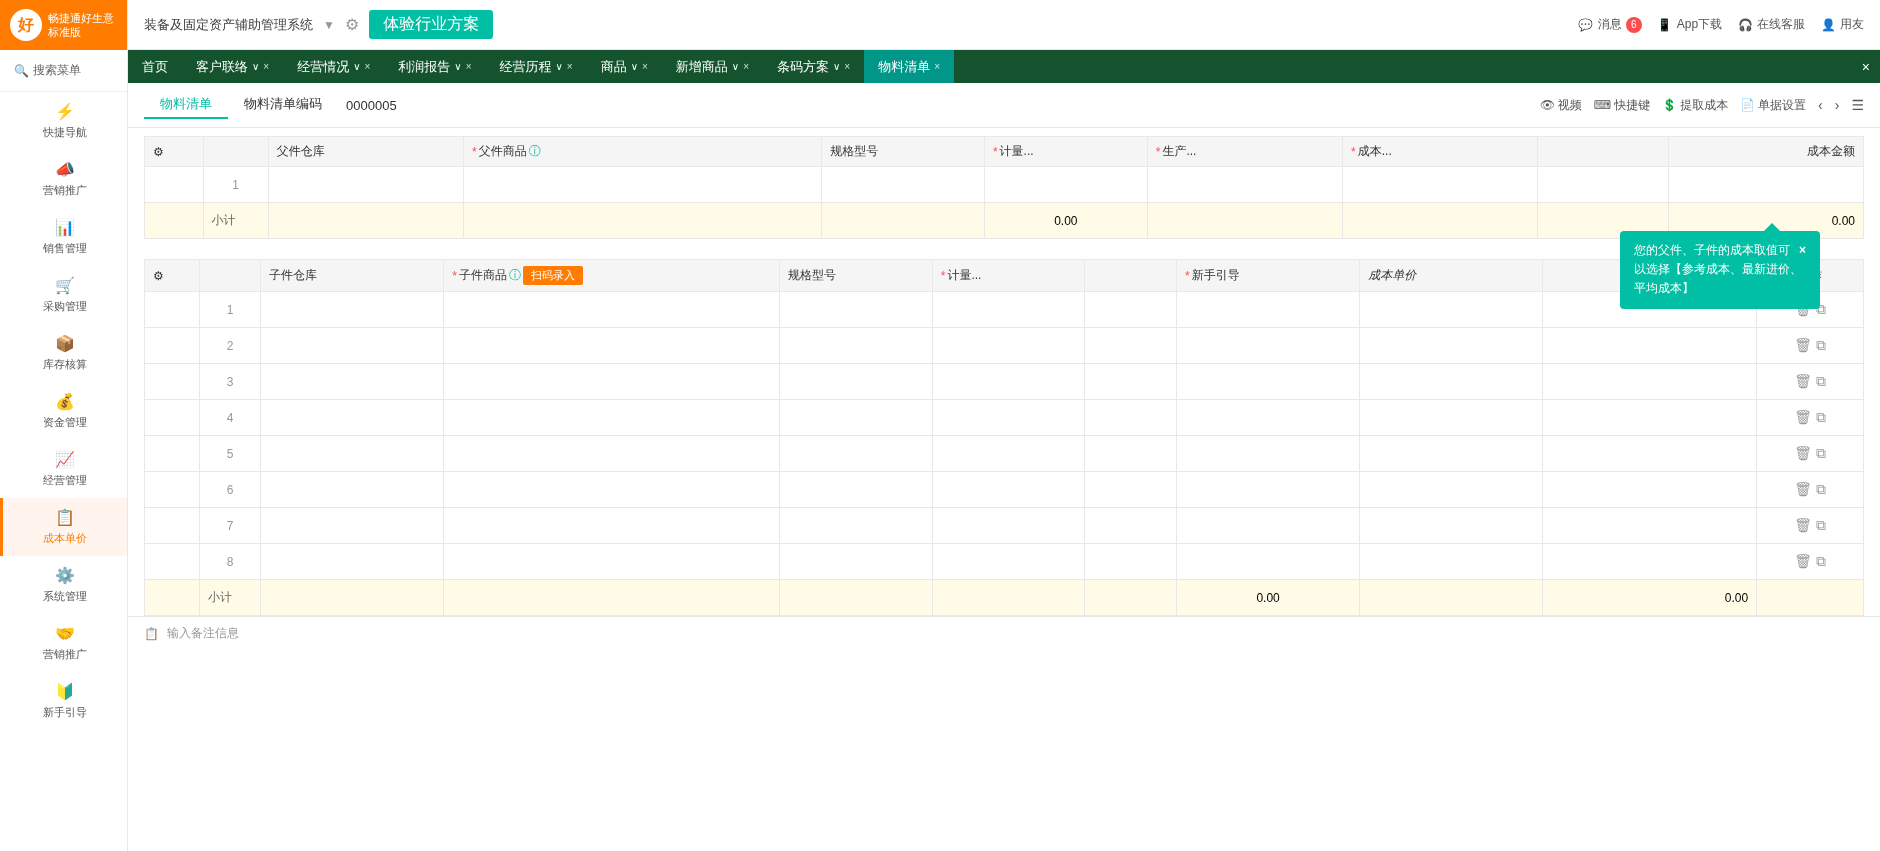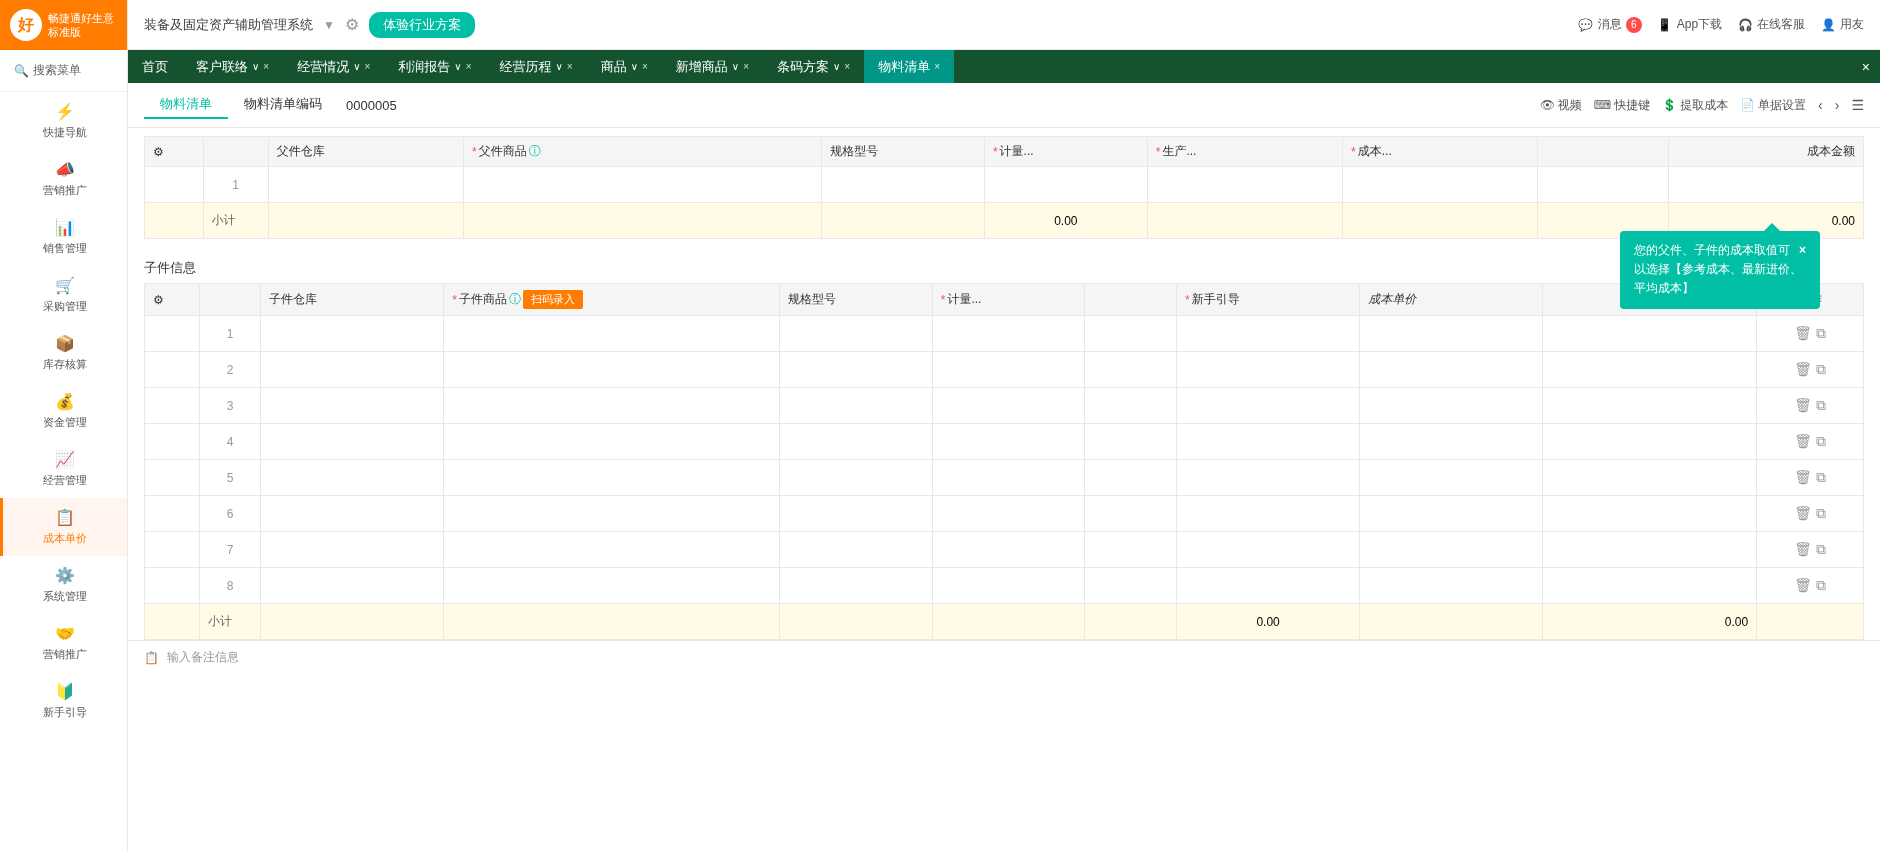--- a/index.html
+++ b/index.html
@@ -281,21 +281,21 @@
   </nav>
 </div>
 
 <div class="main">
 
   <div class="top-header">
     <div style="display:flex;align-items:center;gap:10px;">
       <span class="system-title">装备及固定资产辅助管理系统</span>
       <span style="color:#999;cursor:pointer;">▼</span>
       <span style="color:#999;cursor:pointer;font-size:16px;">⚙</span>
-      <button style="background:#00bfa5;color:#fff;border:none;padding:4px 14px;border-radius:11px;cursor:pointer;font-size:13px;">体验行业方案</button>
+      <button style="background:#00bfa5;color:#fff;border:none;padding:4px 14px;border-radius:3px;cursor:pointer;font-size:16px;">体验行业方案</button>
     </div>
     <div class="header-right">
       <div class="header-icon-btn">
         <span>💬</span>
         <span>消息</span>
         <span class="badge">6</span>
       </div>
       <div class="header-icon-btn">
         <span>📱</span>
         <span>App下载</span>
@@ -471,21 +471,20 @@
             <td></td>
             <td style="text-align:right;">
               <span>0.00</span>
             </td>
           </tr>
         </tbody>
       </table>
     </div>
 
     <div class="section" style="margin-top:12px;">
-      <div class="section-title">子件信息</div>
       <table class="data-table">
         <thead>
           <tr>
             <th class="col-settings">
               <span>⚙</span>
             </th>
             <th style="width:36px;"></th>
             <th style="width:120px;">
               <span>子件仓库</span>
             </th>

